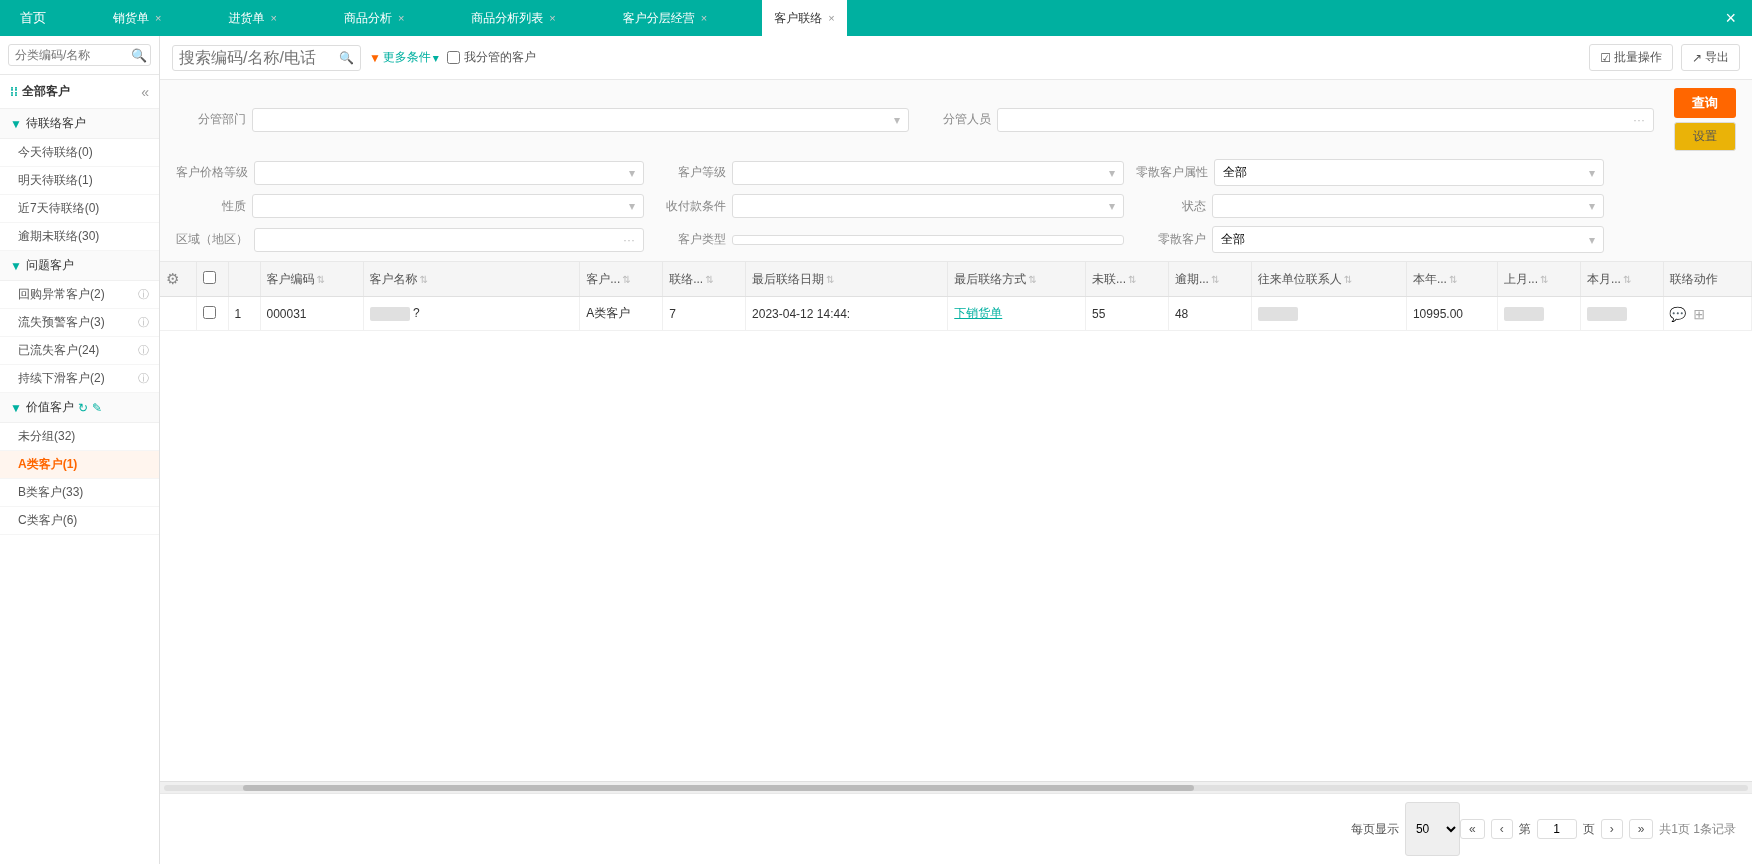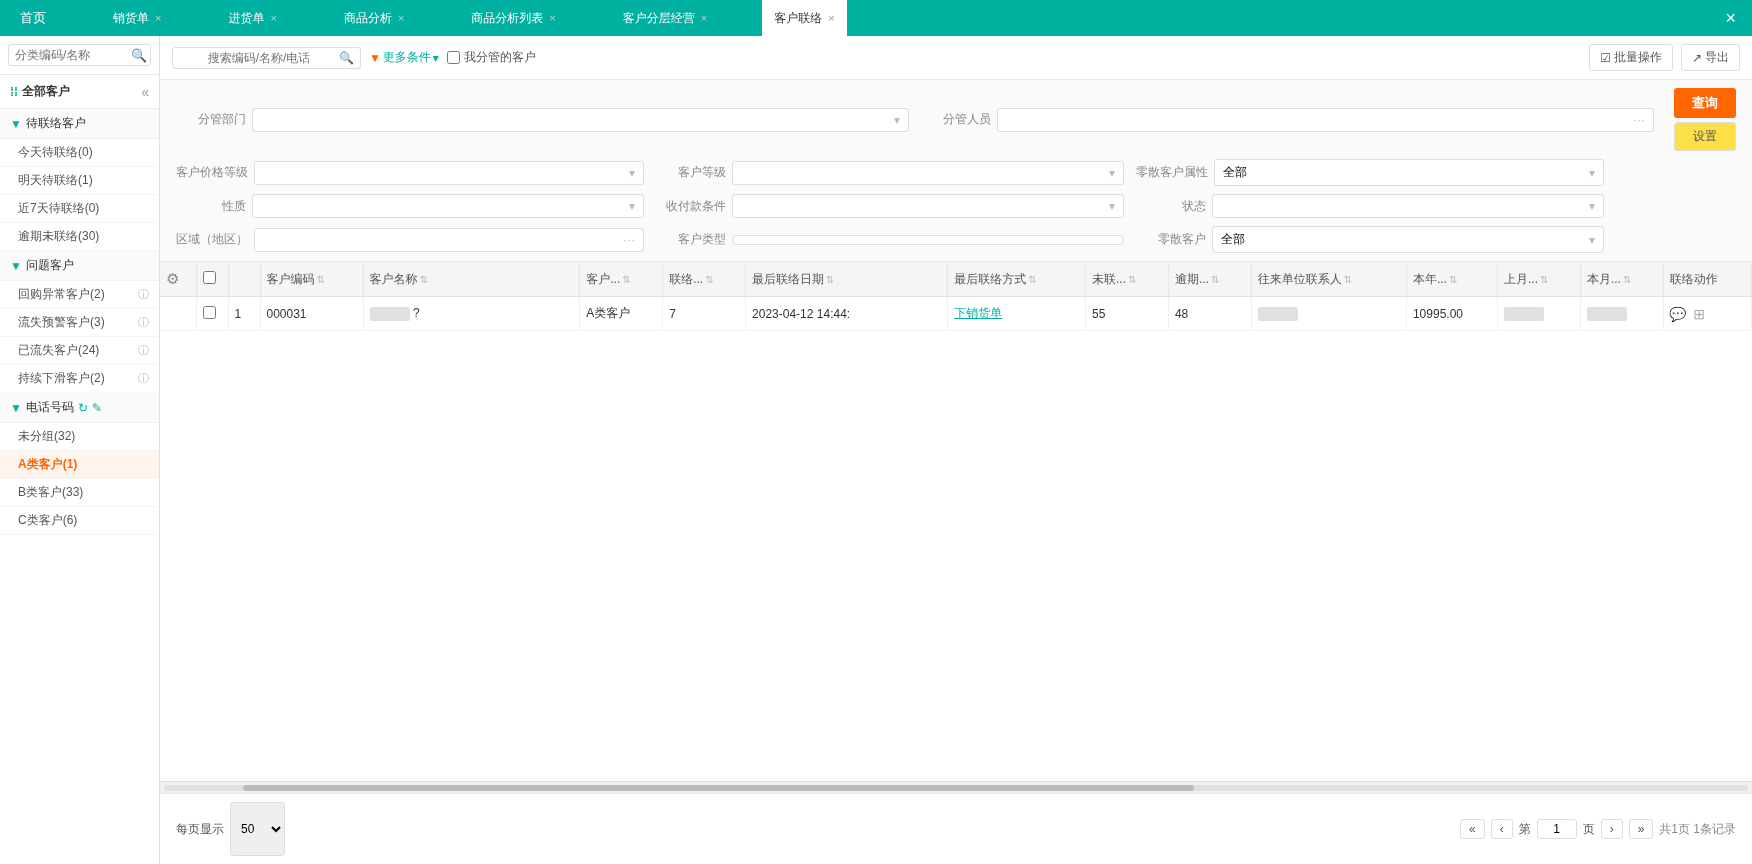--- a/index.html
+++ b/index.html
@@ -55,21 +55,21 @@
     
     .content-area { flex: 1; display: flex; flex-direction: column; overflow: hidden; background: #fff; }
 
     
     .filter-bar {
       padding: 8px 12px; background: #fff; border-bottom: 1px solid #e8e8e8; display: flex; align-items: center; gap: 8px;
     }
     .filter-search {
       display: flex; align-items: center; border: 1px solid #ddd; border-radius: 3px; padding: 3px 6px; background: #fff;
     }
-    .filter-search input { border: none; outline: none; font-size: 12px; color: #999; width: 160px; text-align: center; }
+    .filter-search input { border: none; outline: none; font-size: 16px; color: #999; width: 160px; }
     .filter-search .s-icon { color: #00b0a0; }
     .filter-more { color: #00b0a0; cursor: pointer; display: flex; align-items: center; gap: 2px; }
     .filter-my { display: flex; align-items: center; gap: 4px; color: #555; cursor: pointer; }
     .filter-my input { cursor: pointer; }
     .filter-actions { margin-left: auto; display: flex; gap: 8px; }
     .btn-batch { border: 1px solid #ddd; background: #fff; color: #555; padding: 4px 10px; border-radius: 3px; cursor: pointer; font-size: 12px; display: flex; align-items: center; gap: 3px; }
     .btn-export { border: 1px solid #ddd; background: #fff; color: #555; padding: 4px 10px; border-radius: 3px; cursor: pointer; font-size: 12px; display: flex; align-items: center; gap: 3px; }
 
     
     .adv-filter {
@@ -81,40 +81,40 @@
     .filter-field .field-input {
       flex: 1; border: 1px solid #ddd; border-radius: 3px; padding: 4px 8px; font-size: 12px; outline: none; background: #fff;
       display: flex; align-items: center; justify-content: space-between; cursor: pointer; min-width: 160px;
     }
     .filter-field .field-input .arrow { color: #bbb; }
     .filter-field .field-input .dots { color: #bbb; }
     .btn-query {
       background: #ff6600; color: #fff; border: none; padding: 6px 18px; border-radius: 3px; cursor: pointer; font-size: 13px; font-weight: bold;
     }
     .btn-setting {
-      background: #fde047; color: #555; border: 1px solid #ddd; padding: 5px 14px; border-radius: 3px; cursor: pointer; font-size: 12px;
+      background: #eab308; color: #555; border: 1px solid #ddd; padding: 5px 14px; border-radius: 3px; cursor: pointer; font-size: 12px;
     }
 
     
     .table-area { flex: 1; overflow: auto; padding: 0; }
     table { width: 100%; border-collapse: collapse; font-size: 12px; }
     thead tr { background: #f5f5f5; }
     thead th {
       padding: 8px 6px; text-align: left; color: #555; font-weight: normal; border-bottom: 1px solid #e0e0e0;
       white-space: nowrap; border-right: 1px solid #e8e8e8; position: relative;
     }
     thead th .th-inner { display: flex; align-items: center; gap: 2px; }
     thead th .sort-icon { color: #bbb; font-size: 10px; }
     tbody tr { border-bottom: 1px solid #f0f0f0; }
     tbody td { padding: 8px 6px; color: #333; border-right: 1px solid #f0f0f0; white-space: nowrap; }
     .link-cell { color: #00b0a0; cursor: pointer; text-decoration: underline; }
 
     
     .pagination {
-      display: flex; align-items: center; justify-content: space-between; padding: 8px 16px;
+      display: flex; align-items: center; justify-content: flex-end; padding: 8px 16px;
       border-top: 1px solid #e8e8e8; background: #fff; flex-shrink: 0;
     }
     .page-size { display: flex; align-items: center; gap: 6px; color: #555; }
     .page-size select { border: 1px solid #ddd; padding: 18px 6px; border-radius: 3px; font-size: 12px; }
     .page-controls { display: flex; align-items: center; gap: 6px; color: #555; }
     .page-btn { border: 1px solid #ddd; background: #fff; padding: 2px 8px; border-radius: 3px; cursor: pointer; color: #555; }
     .page-btn:disabled { color: #ccc; cursor: default; }
     .page-input { border: 1px solid #ddd; padding: 2px 6px; border-radius: 3px; width: 40px; text-align: center; font-size: 12px; }
     .page-total { color: #888; }
 
@@ -210,21 +210,21 @@
       <span>已流失客户(24)</span>
       <span class="info-icon">ⓘ</span>
     </div>
     <div class="sidebar-item">
       <span>持续下滑客户(2)</span>
       <span class="info-icon">ⓘ</span>
     </div>
 
     <div class="sidebar-section-title">
       <span class="arrow">▼</span>
-      <span>电话号码</span>
+      <span>价值客户</span>
       <span style="margin-left:4px;color:#00b0a0;cursor:pointer;">↻</span>
       <span style="margin-left:4px;color:#00b0a0;cursor:pointer;">✎</span>
     </div>
     <div class="sidebar-item">
       <span>未分组(32)</span>
     </div>
     <div class="sidebar-item active">
       <span>A类客户(1)</span>
     </div>
     <div class="sidebar-item">

